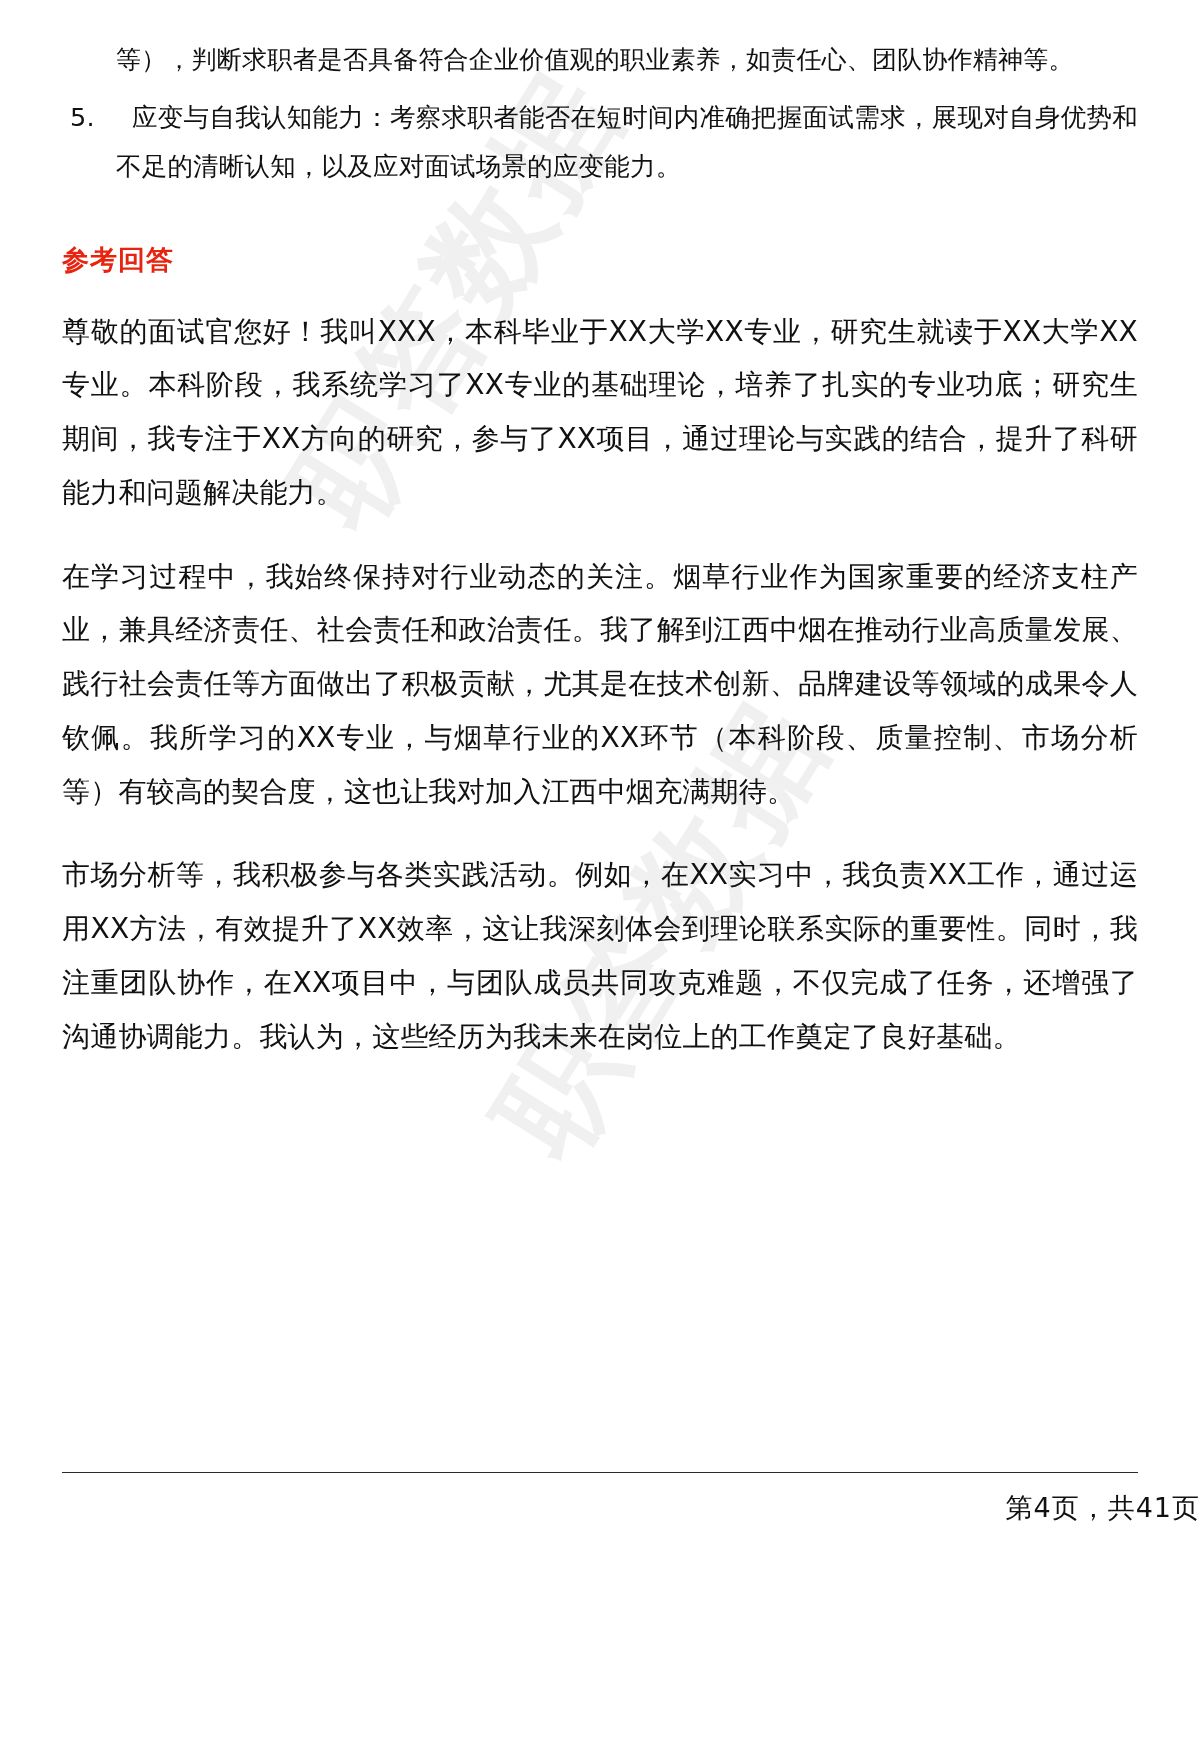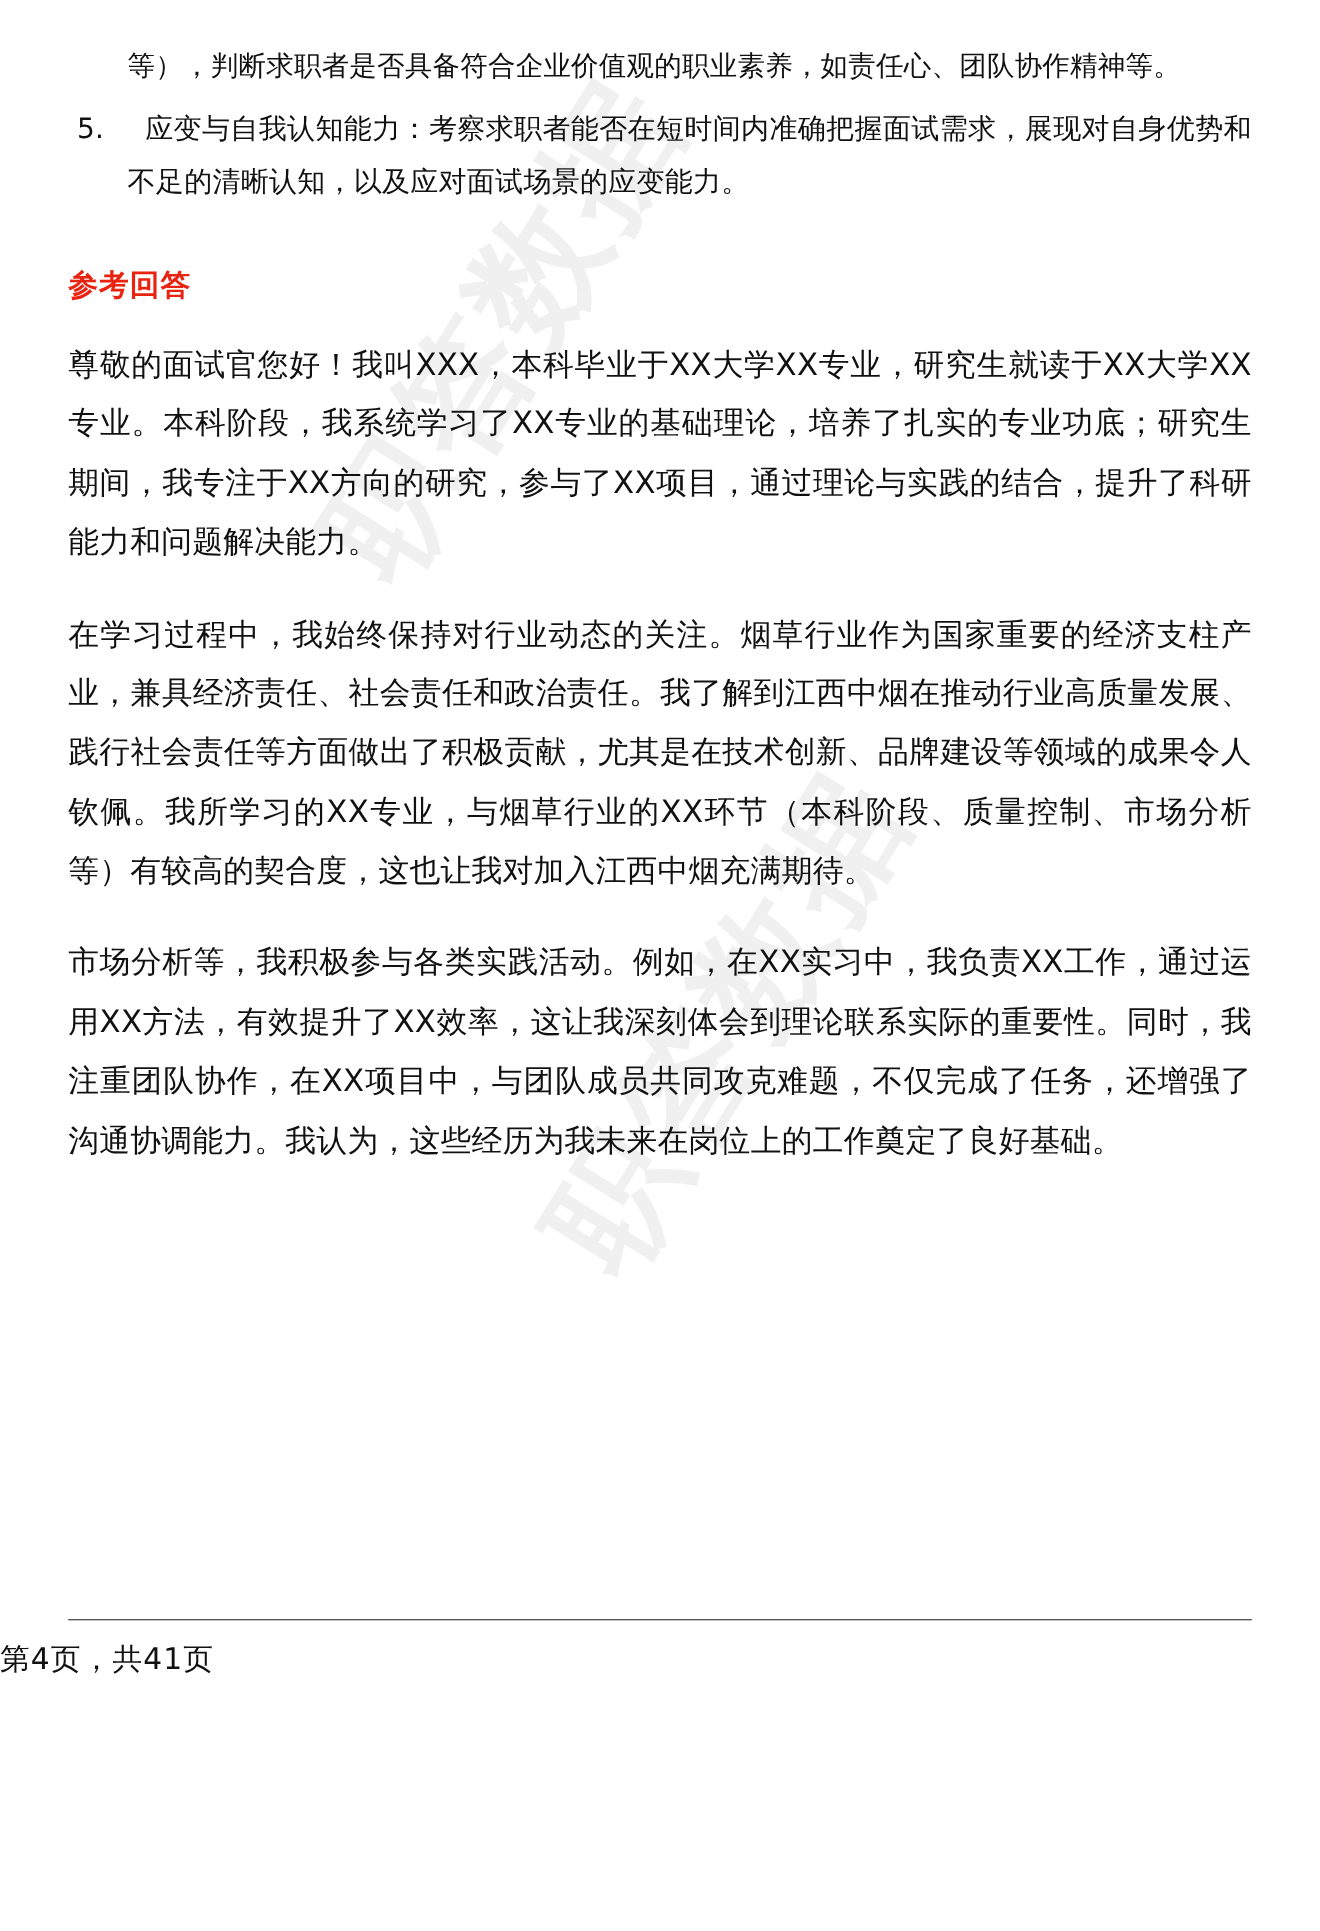--- a/index.html
+++ b/index.html
@@ -119,21 +119,21 @@
     width: 1076px;
     height: 1px;
     background: #2b2b2b;
     z-index: 2;
   }
   .footer-pageno {
     position: absolute;
     left: 0;
     top: 1490px;
     width: 1200px;
-    text-align: left;
+    text-align: right;
     font-size: 27px;
     color: #111111;
     letter-spacing: 1px;
     z-index: 2;
     font-family: "DejaVu Sans", "Liberation Sans", sans-serif;
   }
 </style>
 </head>
 <body>
 

